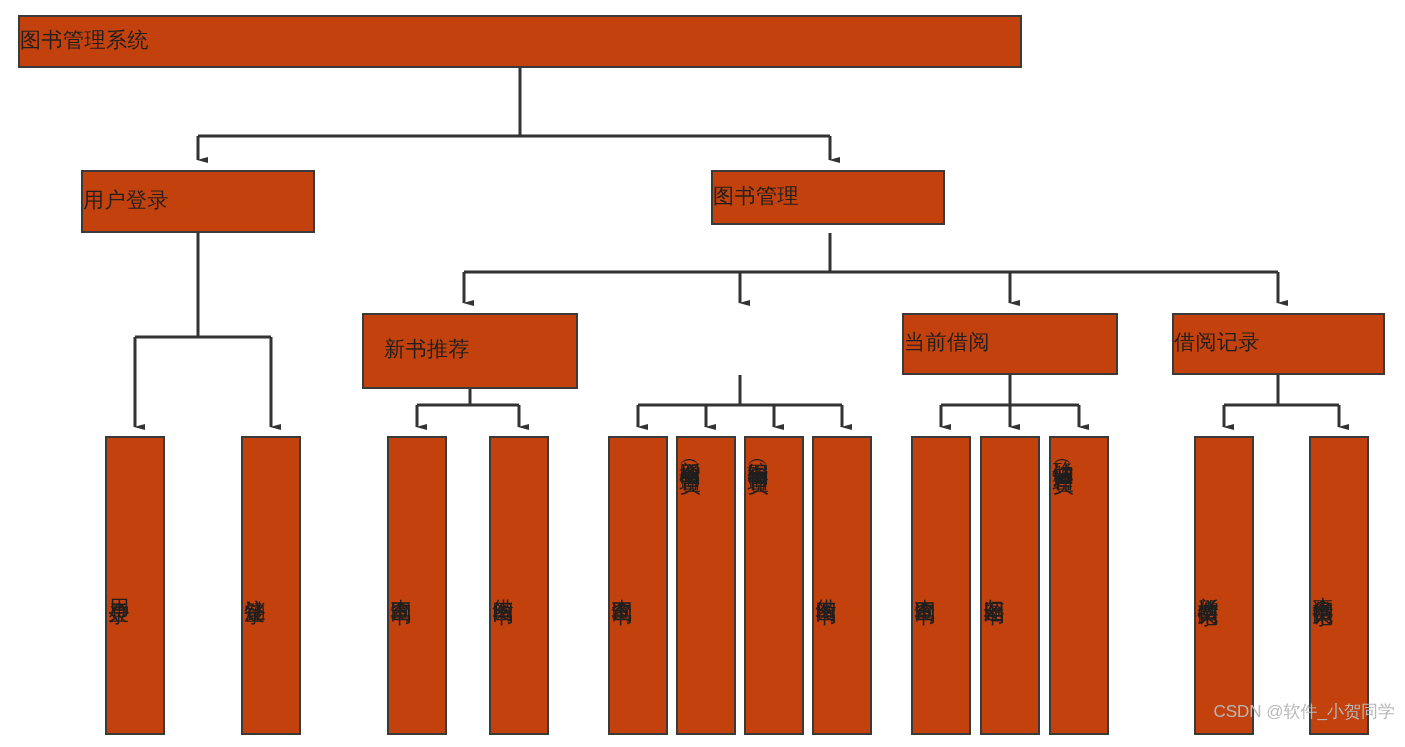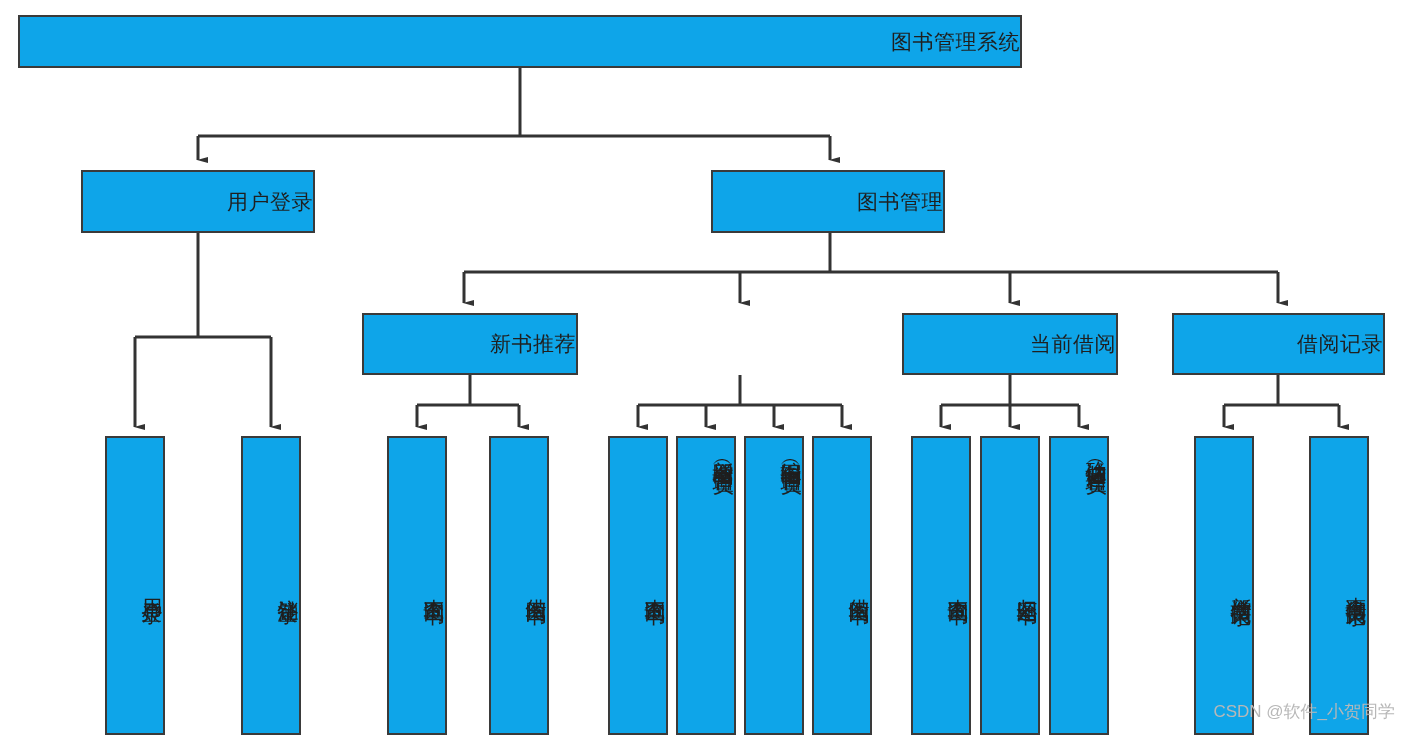--- a/index.html
+++ b/index.html
@@ -22,25 +22,26 @@
   svg.diagram-svg {
     position: absolute;
     left: 0;
     top: 0;
     width: 1405px;
     height: 747px;
   }
   .node-box {
     position: absolute;
     box-sizing: border-box;
-    background: #0ea5e9;
+    background: #c2410c;
     border: 2px solid #3a3a3a;
     display: flex;
     align-items: center;
-    justify-content: flex-end;
+    justify-content: flex-start;
+    font-family: Liberation Mono, monospace;
   }
   .node-label-h {
     font-size: 21px;
     color: #1f1f1f;
     line-height: 1.1;
     white-space: nowrap;
     letter-spacing: 0.5px;
   }
   .node-label-v {
     font-size: 21px;
@@ -118,25 +119,25 @@
   </svg>
 
   <div class="node-box" style="left:18px; top:15px; width:1004px; height:53px;">
     <span class="node-label-h">图书管理系统</span>
   </div>
 
   <div class="node-box" style="left:81px; top:170px; width:234px; height:63px;">
     <span class="node-label-h">用户登录</span>
   </div>
 
-  <div class="node-box" style="left:711px; top:170px; width:234px; height:63px;">
+  <div class="node-box" style="left:711px; top:170px; width:234px; height:55px;">
     <span class="node-label-h">图书管理</span>
   </div>
 
-  <div class="node-box" style="left:362px; top:313px; width:216px; height:62px;">
+  <div class="node-box" style="left:362px; top:313px; width:216px; height:76px;padding-left:20px;">
     <span class="node-label-h">新书推荐</span>
   </div>
 
 
   <div class="node-box" style="left:902px; top:313px; width:216px; height:62px;">
     <span class="node-label-h">当前借阅</span>
   </div>
 
   <div class="node-box" style="left:1172px; top:313px; width:213px; height:62px;">
     <span class="node-label-h">借阅记录</span>

